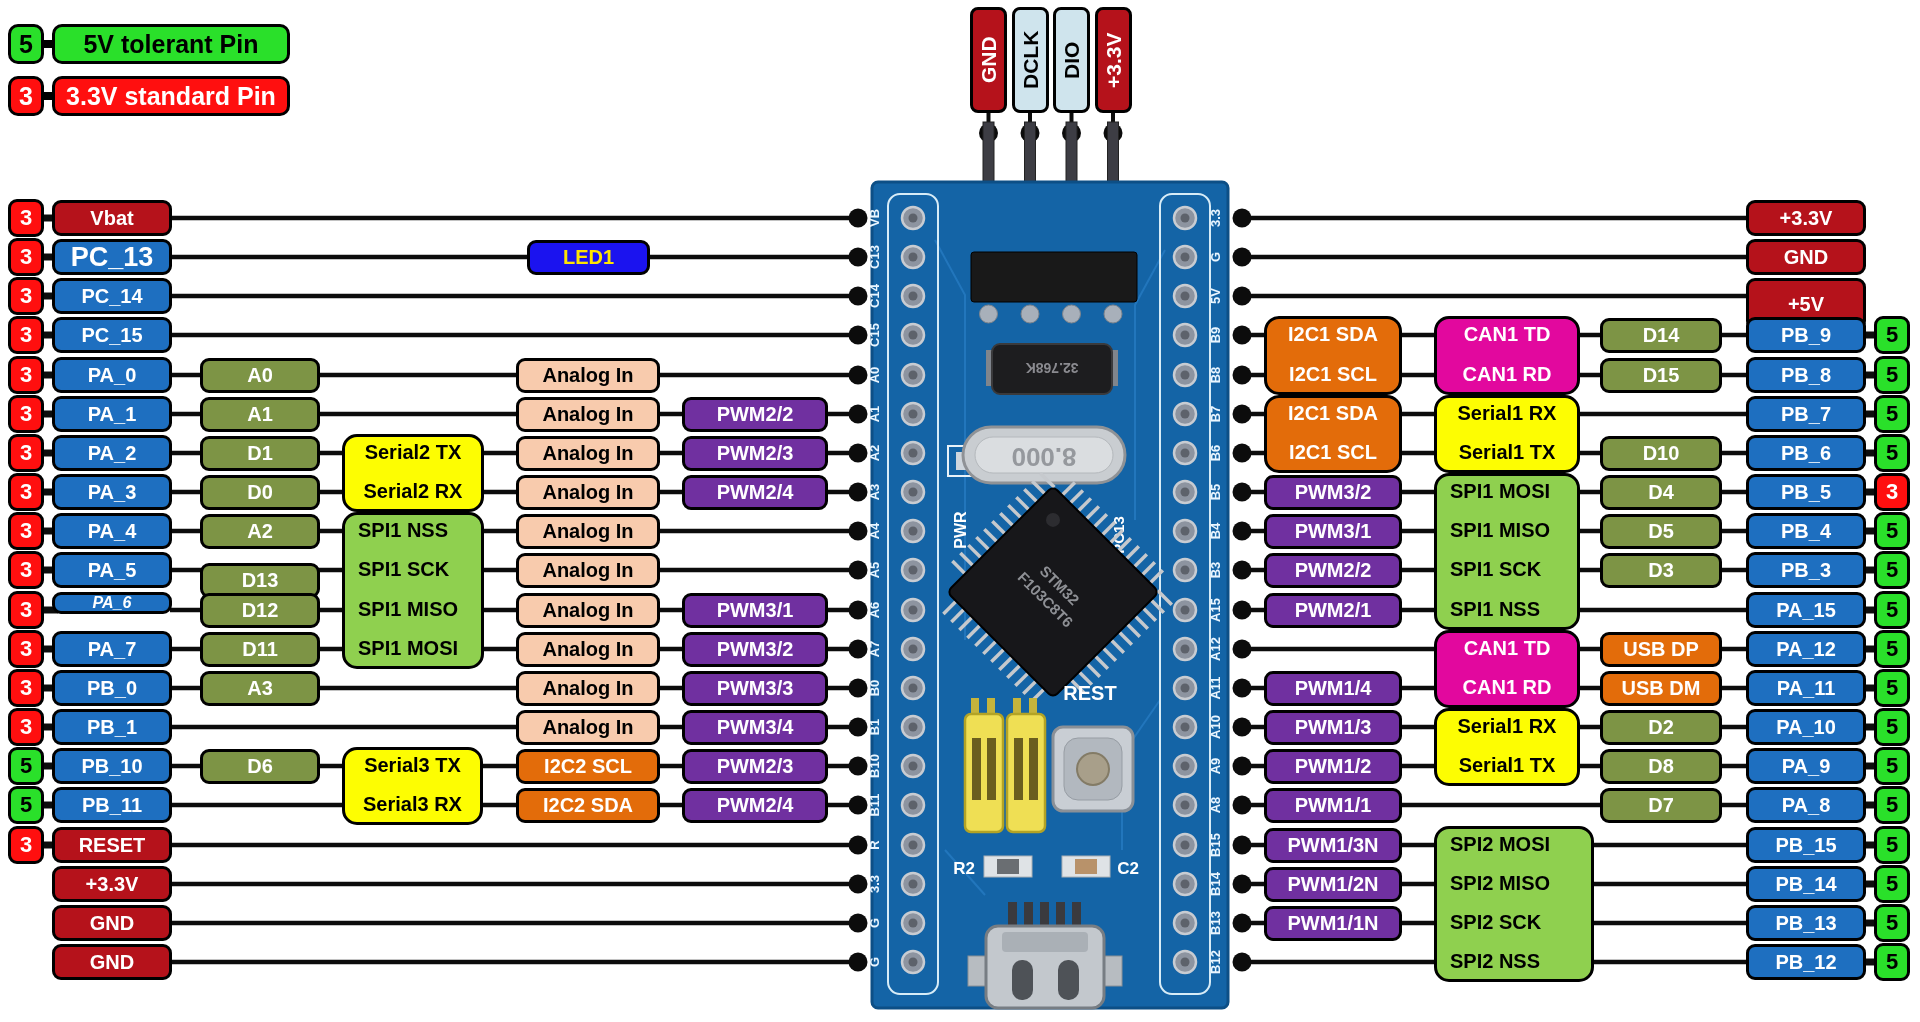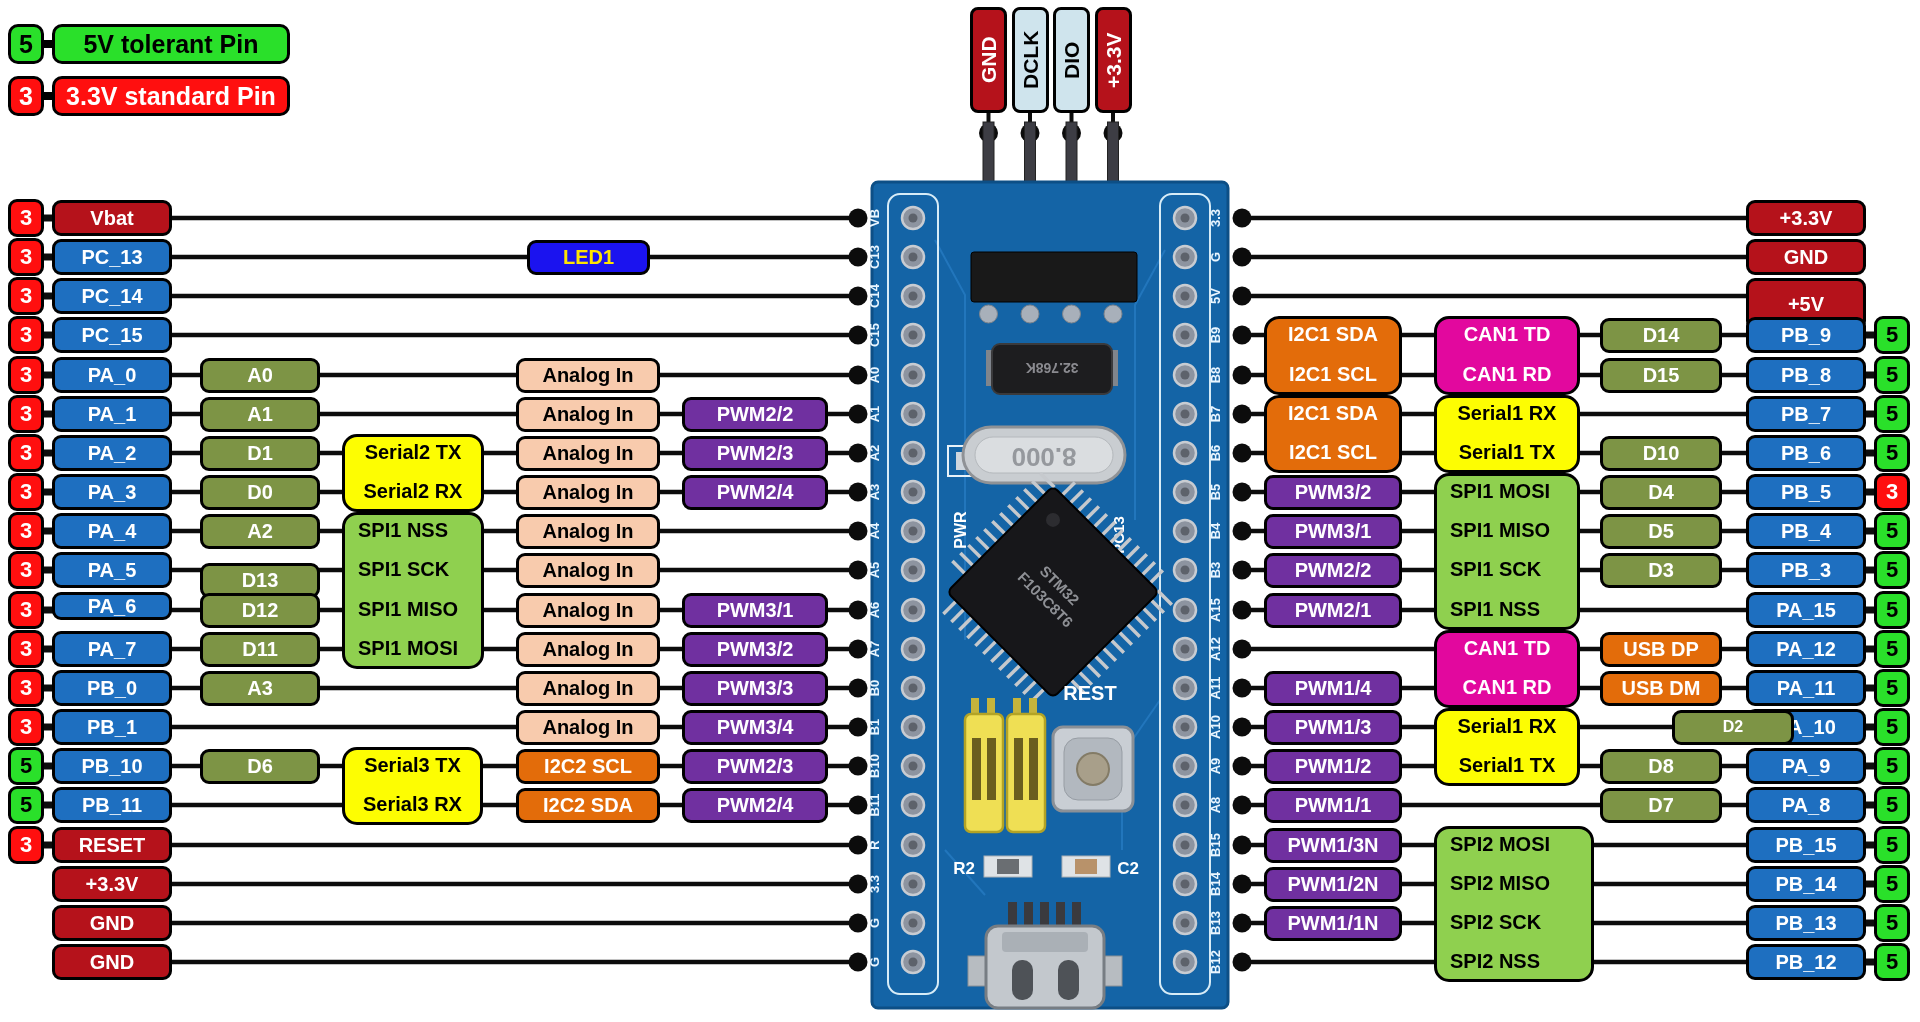--- a/index.html
+++ b/index.html
@@ -384,39 +384,39 @@
       <rect x="1104" y="956" width="18" height="30" fill="#b7bcc1" stroke="#8a9096"></rect>
       <rect x="986" y="926" width="118" height="82" rx="12" fill="#c3c8cd" stroke="#777d83" stroke-width="3"></rect>
       <rect x="1002" y="932" width="86" height="20" rx="4" fill="#aab0b6"></rect>
       <rect x="1012" y="960" width="21" height="40" rx="10" fill="#4e5257"></rect>
       <rect x="1058" y="960" width="21" height="40" rx="10" fill="#4e5257"></rect>
     </svg>
   <div id="boxes-layer">
       <div class="box" style="left: 8px; top: 199px; width: 36px; height: 38px; background: rgb(255, 15, 15); color: rgb(255, 255, 255); font-size: 22px;">3</div>
       <div class="box" style="left: 52px; top: 200px; width: 120px; height: 36px; background: rgb(181, 18, 27); color: rgb(255, 255, 255); font-size: 20px;">Vbat</div>
       <div class="box" style="left: 8px; top: 238px; width: 36px; height: 38px; background: rgb(255, 15, 15); color: rgb(255, 255, 255); font-size: 22px;">3</div>
-      <div class="box" style="left: 52px; top: 239px; width: 120px; height: 36px; background: rgb(30, 111, 192); color: rgb(255, 255, 255); font-size: 20px;">PC_13</div>
+      <div class="box" style="left: 52px; top: 239px; width: 120px; height: 36px; background: rgb(30, 111, 192); color: rgb(255, 255, 255); font-size: 27px;">PC_13</div>
       <div class="box" style="left: 8px; top: 277px; width: 36px; height: 38px; background: rgb(255, 15, 15); color: rgb(255, 255, 255); font-size: 22px;">3</div>
       <div class="box" style="left: 52px; top: 278px; width: 120px; height: 36px; background: rgb(30, 111, 192); color: rgb(255, 255, 255); font-size: 20px;">PC_14</div>
       <div class="box" style="left: 8px; top: 316px; width: 36px; height: 38px; background: rgb(255, 15, 15); color: rgb(255, 255, 255); font-size: 22px;">3</div>
       <div class="box" style="left: 52px; top: 317px; width: 120px; height: 36px; background: rgb(30, 111, 192); color: rgb(255, 255, 255); font-size: 20px;">PC_15</div>
       <div class="box" style="left: 8px; top: 356px; width: 36px; height: 38px; background: rgb(255, 15, 15); color: rgb(255, 255, 255); font-size: 22px;">3</div>
       <div class="box" style="left: 52px; top: 357px; width: 120px; height: 36px; background: rgb(30, 111, 192); color: rgb(255, 255, 255); font-size: 20px;">PA_0</div>
       <div class="box" style="left: 8px; top: 395px; width: 36px; height: 38px; background: rgb(255, 15, 15); color: rgb(255, 255, 255); font-size: 22px;">3</div>
       <div class="box" style="left: 52px; top: 396px; width: 120px; height: 36px; background: rgb(30, 111, 192); color: rgb(255, 255, 255); font-size: 20px;">PA_1</div>
       <div class="box" style="left: 8px; top: 434px; width: 36px; height: 38px; background: rgb(255, 15, 15); color: rgb(255, 255, 255); font-size: 22px;">3</div>
       <div class="box" style="left: 52px; top: 435px; width: 120px; height: 36px; background: rgb(30, 111, 192); color: rgb(255, 255, 255); font-size: 20px;">PA_2</div>
       <div class="box" style="left: 8px; top: 473px; width: 36px; height: 38px; background: rgb(255, 15, 15); color: rgb(255, 255, 255); font-size: 22px;">3</div>
       <div class="box" style="left: 52px; top: 474px; width: 120px; height: 36px; background: rgb(30, 111, 192); color: rgb(255, 255, 255); font-size: 20px;">PA_3</div>
       <div class="box" style="left: 8px; top: 512px; width: 36px; height: 38px; background: rgb(255, 15, 15); color: rgb(255, 255, 255); font-size: 22px;">3</div>
       <div class="box" style="left: 52px; top: 513px; width: 120px; height: 36px; background: rgb(30, 111, 192); color: rgb(255, 255, 255); font-size: 20px;">PA_4</div>
       <div class="box" style="left: 8px; top: 551px; width: 36px; height: 38px; background: rgb(255, 15, 15); color: rgb(255, 255, 255); font-size: 22px;">3</div>
       <div class="box" style="left: 52px; top: 552px; width: 120px; height: 36px; background: rgb(30, 111, 192); color: rgb(255, 255, 255); font-size: 20px;">PA_5</div>
       <div class="box" style="left: 8px; top: 591px; width: 36px; height: 38px; background: rgb(255, 15, 15); color: rgb(255, 255, 255); font-size: 22px;">3</div>
-      <div class="box" style="left: 52px; top: 592px; width: 120px; height: 28px; background: rgb(30, 111, 192); color: rgb(255, 255, 255); font-size: 20px;">PA_6</div>
+      <div class="box" style="left: 52px; top: 592px; width: 120px; height: 22px; background: rgb(30, 111, 192); color: rgb(255, 255, 255); font-size: 16px; font-style: italic;">PA_6</div>
       <div class="box" style="left: 8px; top: 630px; width: 36px; height: 38px; background: rgb(255, 15, 15); color: rgb(255, 255, 255); font-size: 22px;">3</div>
       <div class="box" style="left: 52px; top: 631px; width: 120px; height: 36px; background: rgb(30, 111, 192); color: rgb(255, 255, 255); font-size: 20px;">PA_7</div>
       <div class="box" style="left: 8px; top: 669px; width: 36px; height: 38px; background: rgb(255, 15, 15); color: rgb(255, 255, 255); font-size: 22px;">3</div>
       <div class="box" style="left: 52px; top: 670px; width: 120px; height: 36px; background: rgb(30, 111, 192); color: rgb(255, 255, 255); font-size: 20px;">PB_0</div>
       <div class="box" style="left: 8px; top: 708px; width: 36px; height: 38px; background: rgb(255, 15, 15); color: rgb(255, 255, 255); font-size: 22px;">3</div>
       <div class="box" style="left: 52px; top: 709px; width: 120px; height: 36px; background: rgb(30, 111, 192); color: rgb(255, 255, 255); font-size: 20px;">PB_1</div>
       <div class="box" style="left: 8px; top: 747px; width: 36px; height: 38px; background: rgb(42, 224, 42); color: rgb(0, 0, 0); font-size: 22px;">5</div>
       <div class="box" style="left: 52px; top: 748px; width: 120px; height: 36px; background: rgb(30, 111, 192); color: rgb(255, 255, 255); font-size: 20px;">PB_10</div>
       <div class="box" style="left: 8px; top: 786px; width: 36px; height: 38px; background: rgb(42, 224, 42); color: rgb(0, 0, 0); font-size: 22px;">5</div>
       <div class="box" style="left: 52px; top: 787px; width: 120px; height: 36px; background: rgb(30, 111, 192); color: rgb(255, 255, 255); font-size: 20px;">PB_11</div>
@@ -506,21 +506,21 @@
       <div class="box" style="left: 1264px; top: 866.5px; width: 138px; height: 35px; background: rgb(112, 48, 160); color: rgb(255, 255, 255); font-size: 20px;">PWM1/2N</div>
       <div class="box" style="left: 1264px; top: 905.5px; width: 138px; height: 35px; background: rgb(112, 48, 160); color: rgb(255, 255, 255); font-size: 20px;">PWM1/1N</div>
       <div class="box" style="left: 1600px; top: 317.5px; width: 122px; height: 35px; background: rgb(125, 148, 69); color: rgb(255, 255, 255); font-size: 20px;">D14</div>
       <div class="box" style="left: 1600px; top: 357.5px; width: 122px; height: 35px; background: rgb(125, 148, 69); color: rgb(255, 255, 255); font-size: 20px;">D15</div>
       <div class="box" style="left: 1600px; top: 435.5px; width: 122px; height: 35px; background: rgb(125, 148, 69); color: rgb(255, 255, 255); font-size: 20px;">D10</div>
       <div class="box" style="left: 1600px; top: 474.5px; width: 122px; height: 35px; background: rgb(125, 148, 69); color: rgb(255, 255, 255); font-size: 20px;">D4</div>
       <div class="box" style="left: 1600px; top: 513.5px; width: 122px; height: 35px; background: rgb(125, 148, 69); color: rgb(255, 255, 255); font-size: 20px;">D5</div>
       <div class="box" style="left: 1600px; top: 552.5px; width: 122px; height: 35px; background: rgb(125, 148, 69); color: rgb(255, 255, 255); font-size: 20px;">D3</div>
       <div class="box" style="left: 1600px; top: 631.5px; width: 122px; height: 35px; background: rgb(227, 108, 10); color: rgb(255, 255, 255); font-size: 20px;">USB DP</div>
       <div class="box" style="left: 1600px; top: 670.5px; width: 122px; height: 35px; background: rgb(227, 108, 10); color: rgb(255, 255, 255); font-size: 20px;">USB DM</div>
-      <div class="box" style="left: 1672px; top: 709.5px; width: 122px; height: 35px; background: rgb(125, 148, 69); color: rgb(255, 255, 255); font-size: 16px;">D2</div>
+      <div class="box" style="left: 1600px; top: 709.5px; width: 122px; height: 35px; background: rgb(125, 148, 69); color: rgb(255, 255, 255); font-size: 20px;">D2</div>
       <div class="box" style="left: 1600px; top: 748.5px; width: 122px; height: 35px; background: rgb(125, 148, 69); color: rgb(255, 255, 255); font-size: 20px;">D8</div>
       <div class="box" style="left: 1600px; top: 787.5px; width: 122px; height: 35px; background: rgb(125, 148, 69); color: rgb(255, 255, 255); font-size: 20px;">D7</div>
       <div class="box block" style="left: 342px; top: 433.5px; width: 142px; height: 78px; background: rgb(253, 253, 2); color: rgb(0, 0, 0); font-size: 20px;">
         <div class="blklbl" style="top: 5px; font-size: 20px;">Serial2 TX</div>
         <div class="blklbl" style="top: 44px; font-size: 20px;">Serial2 RX</div>
       </div>
       <div class="box block" style="left: 342px; top: 511.5px; width: 142px; height: 157px; background: rgb(143, 208, 79); color: rgb(0, 0, 0); font-size: 20px;">
         <div class="blklbl left" style="top: 5px; font-size: 20px;">SPI1 NSS</div>
         <div class="blklbl left" style="top: 44px; font-size: 20px;">SPI1 SCK</div>
         <div class="blklbl left" style="top: 84px; font-size: 20px;">SPI1 MISO</div>

